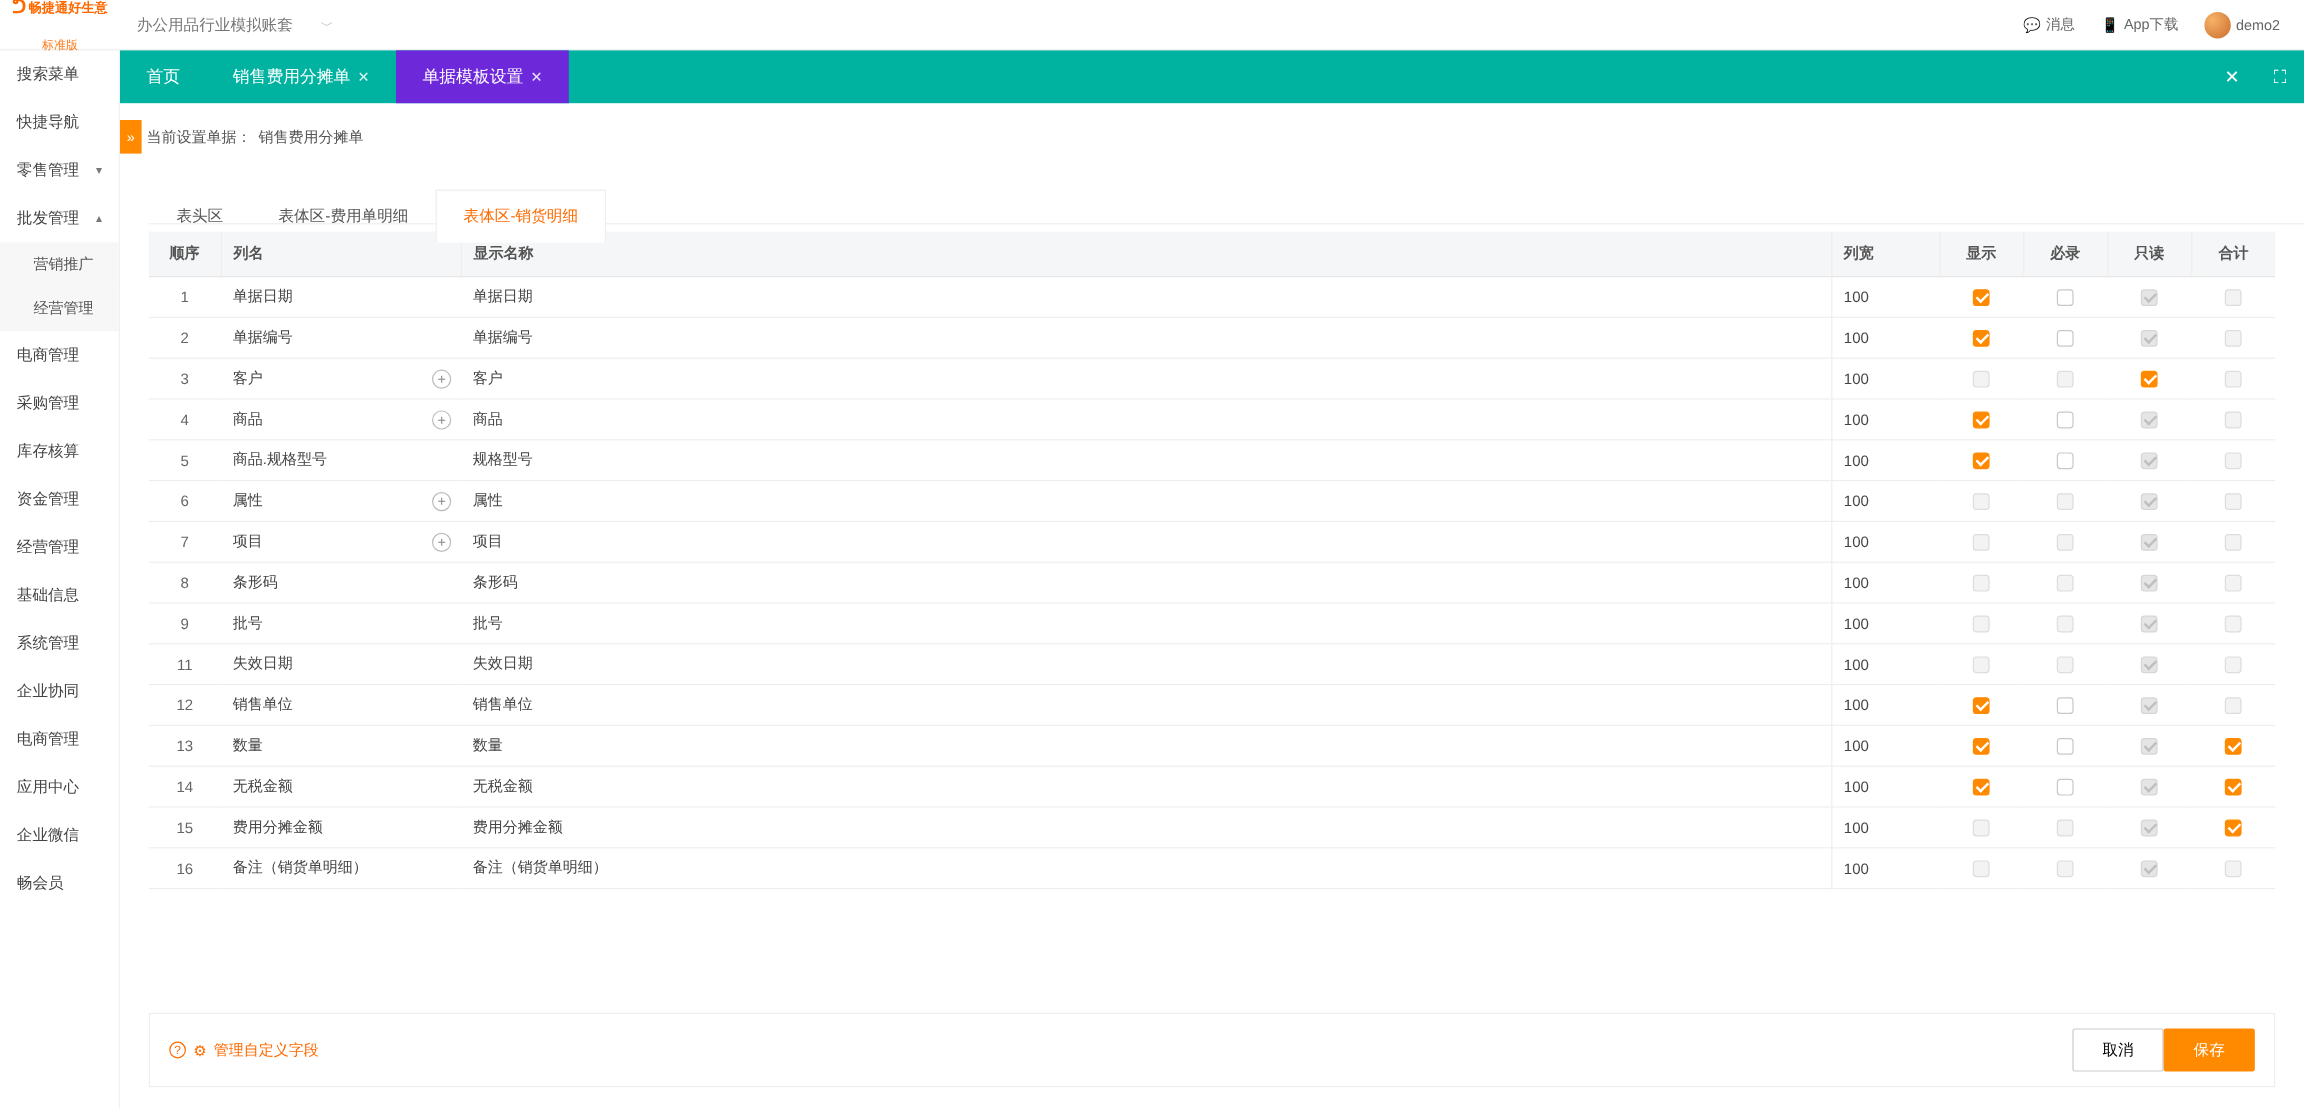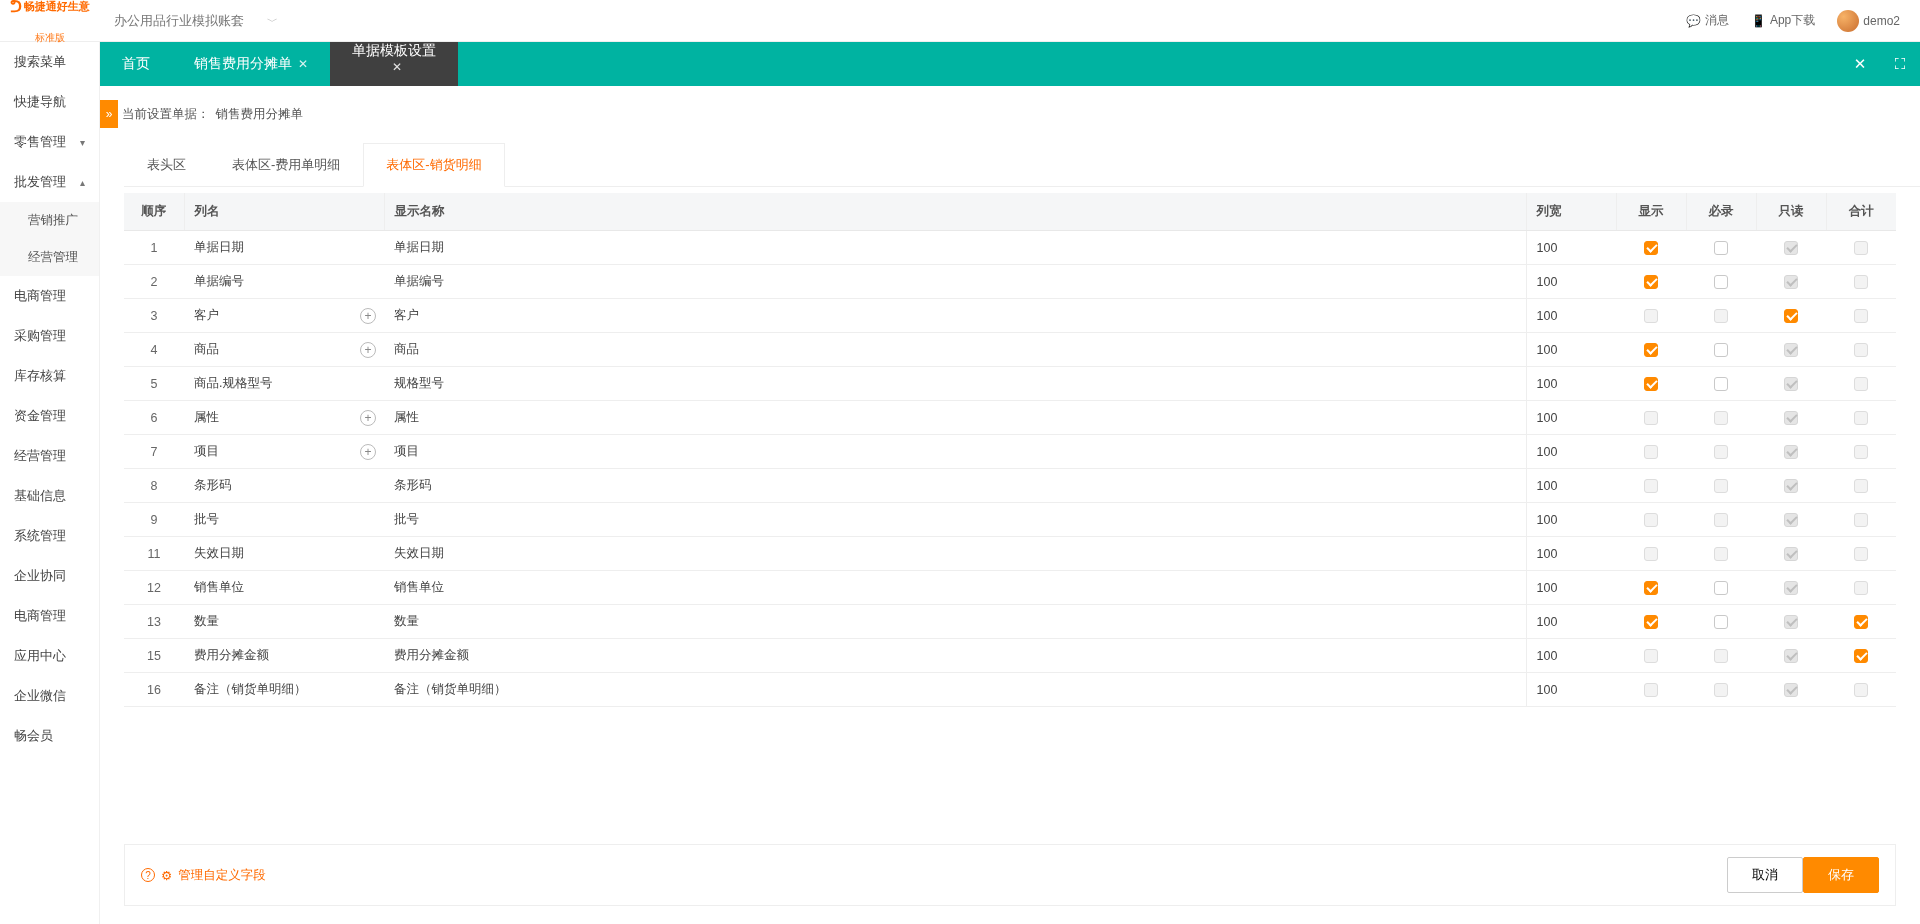--- a/index.html
+++ b/index.html
@@ -21,30 +21,30 @@
 .main { flex:1; display:flex; min-height:0; }
 .sidebar { width:100px; border-right:1px solid #f0f0f0; overflow:auto; }
 .sidebar .item { padding:11px 14px; font-size:13px; color:#444; display:flex; justify-content:space-between; align-items:center; cursor:pointer; }
 .sidebar .item .caret { font-size:10px; color:#777; }
 .sidebar .sub { padding:10px 14px 10px 28px; font-size:12.5px; color:#555; cursor:pointer; background:#f7f7f7; }
 
 .content { flex:1; display:flex; flex-direction:column; min-width:0; }
 .tabsbar { background:#00b3a1; display:flex; align-items:stretch; height:44px; }
 .tabsbar .tab { padding:0 22px; display:flex; align-items:center; color:#fff; font-size:14px; position:relative; cursor:pointer; }
 .tabsbar .tab .x { margin-left:6px; font-size:12px; opacity:.85; }
-.tabsbar .tab.active { background:#404040;flex-direction:column; }
+.tabsbar .tab.active { background:#6d28d9; }
 .tabsbar .spacer { flex:1; }
 .tabsbar .icbtn { width:40px; display:flex; align-items:center; justify-content:center; color:#fff; cursor:pointer; font-size:15px; }
 
 .page { flex:1; display:flex; flex-direction:column; min-height:0; }
 .setbar { display:flex; align-items:center; font-size:12.5px; padding:14px 0 14px 0; color:#555; }
 .setbar .toggle { width:18px; height:28px; background:#ff8a00; display:flex; align-items:center; justify-content:center; color:#fff; cursor:pointer; font-size:12px; margin-right:4px; }
 
 .subtabs { display:flex; margin-left:24px; border-bottom:1px solid #eee; }
-.subtabs .st { padding:12px 22px; font-size:13px; color:#555; border:1px solid transparent; border-bottom:none; cursor:pointer; position:relative; top:1px; }
+.subtabs .st { padding:12px 22px; font-size:13px; color:#555; border:1px solid transparent; border-bottom:none; cursor:pointer; position:relative; top:16px; }
 .subtabs .st.active { color:#ff6a00; border-color:#eee; background:#fff; border-bottom:1px solid #fff; }
 
 .tablewrap { padding:6px 24px 0 24px; flex:1; overflow:auto; }
 table { width:100%; border-collapse:collapse; table-layout:fixed; }
 th { background:#f5f6f7; text-align:left; font-weight:600; color:#555; font-size:12.5px; padding:10px 10px; border-bottom:1px solid #e8e8e8; border-right:1px solid #eee; }
 th:last-child{border-right:none;}
 td { padding:8px 10px; border-bottom:1px solid #eee; font-size:12.5px; color:#444; }
 .col-idx { width:60px; text-align:center; }
 .col-name { width:200px; }
 .col-disp { border-right:1px solid #eee; }
@@ -333,20 +333,30 @@
                   <td class="col-idx">13</td>
                   <td class="pluscell">数量</td>
                   <td class="col-disp">数量</td>
                   <td>100</td>
                   <td class="col-cb"><span class="cb on"></span></td>
                   <td class="col-cb"><span class="cb"></span></td>
                   <td class="col-cb"><span class="cb dis on"></span></td>
                   <td class="col-cb"><span class="cb on"></span></td>
                 </tr>
                 <tr>
+                  <td class="col-idx">14</td>
+                  <td class="pluscell">无税金额</td>
+                  <td class="col-disp">无税金额</td>
+                  <td>100</td>
+                  <td class="col-cb"><span class="cb on"></span></td>
+                  <td class="col-cb"><span class="cb"></span></td>
+                  <td class="col-cb"><span class="cb dis on"></span></td>
+                  <td class="col-cb"><span class="cb on"></span></td>
+                </tr>
+                <tr>
                   <td class="col-idx">15</td>
                   <td class="pluscell">费用分摊金额</td>
                   <td class="col-disp">费用分摊金额</td>
                   <td>100</td>
                   <td class="col-cb"><span class="cb dis"></span></td>
                   <td class="col-cb"><span class="cb dis"></span></td>
                   <td class="col-cb"><span class="cb dis on"></span></td>
                   <td class="col-cb"><span class="cb on"></span></td>
                 </tr>
                 <tr>

